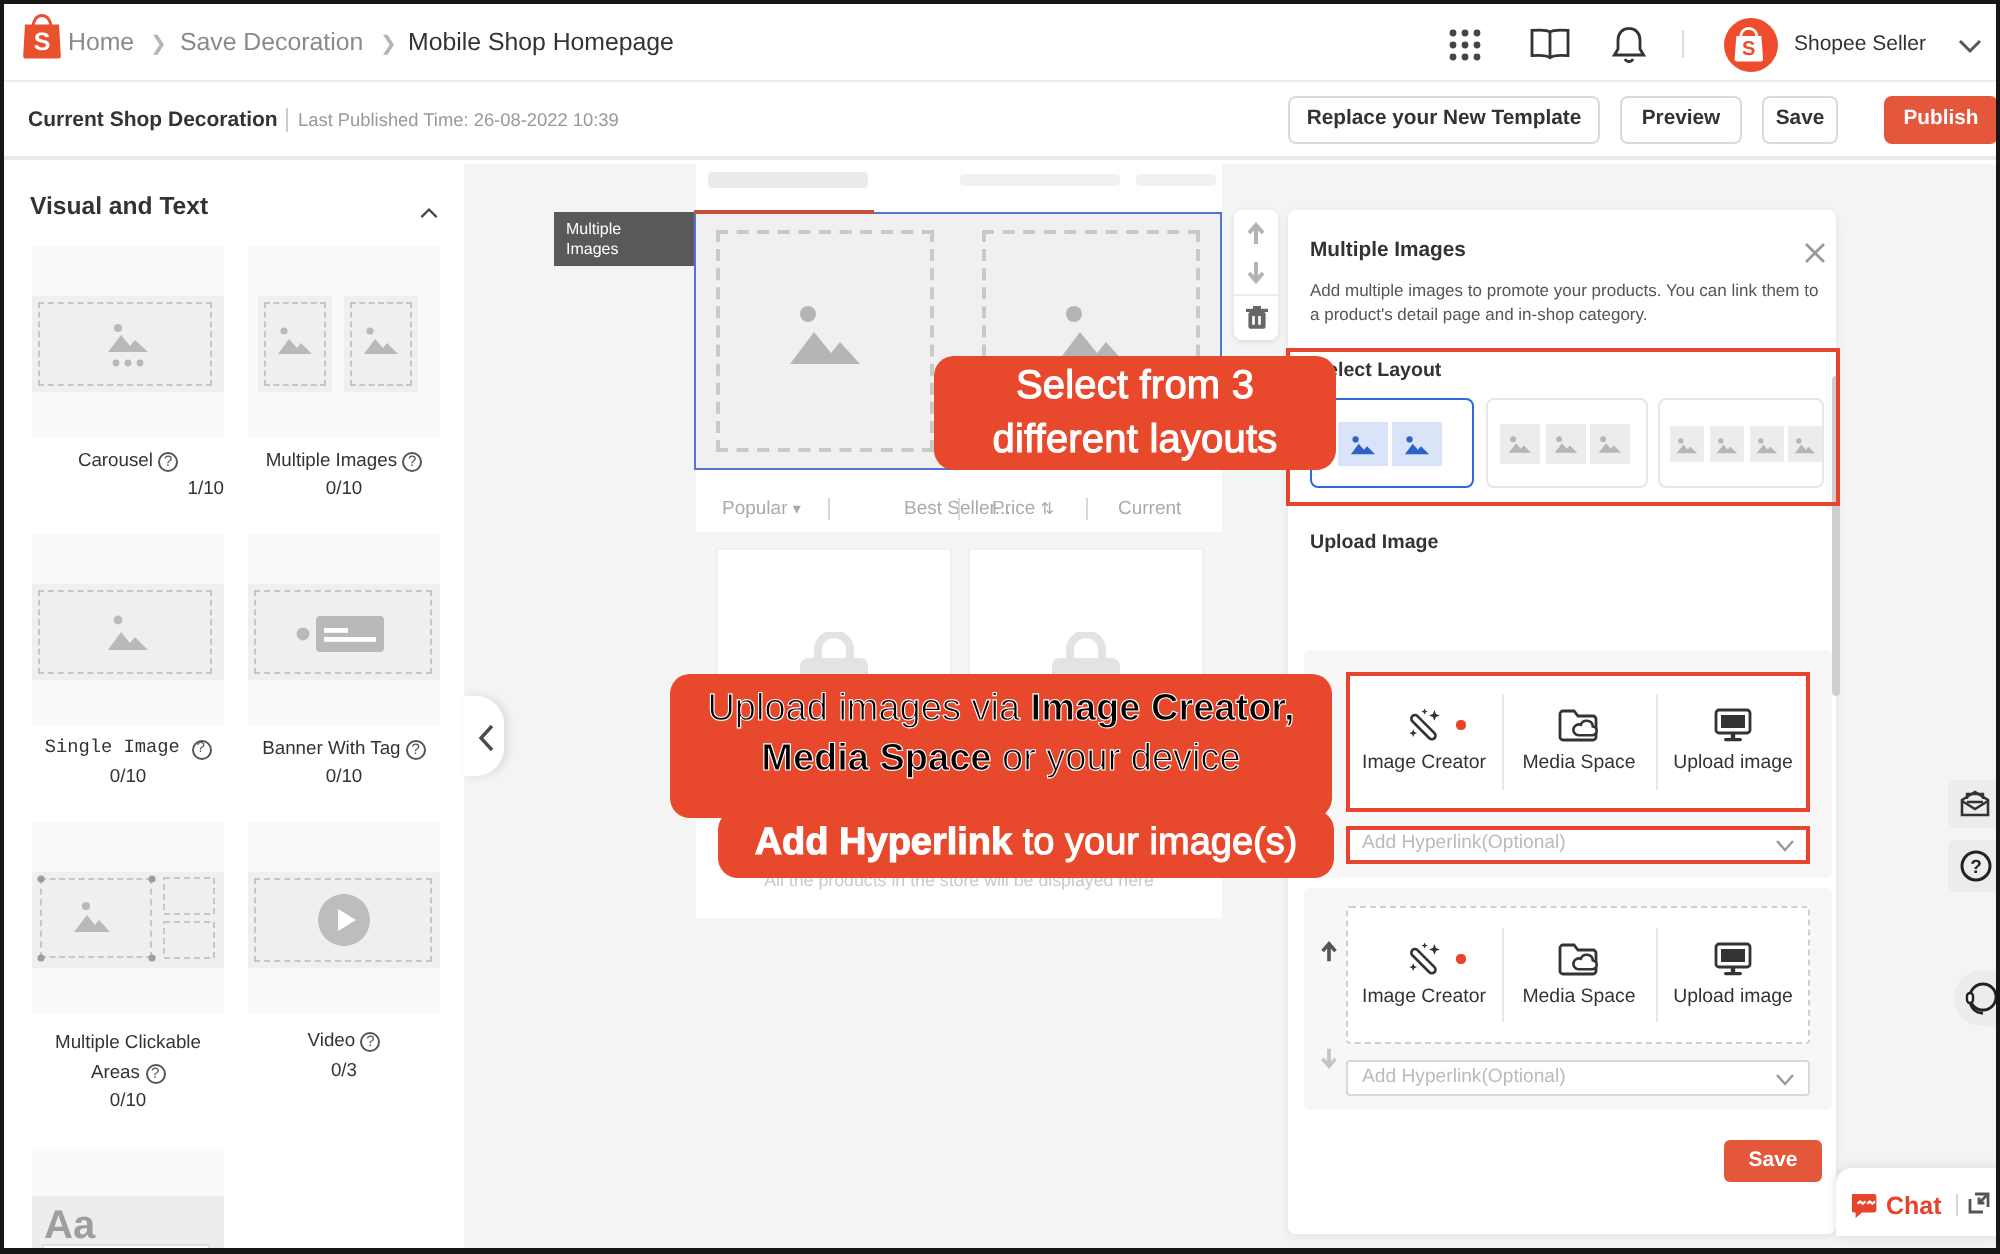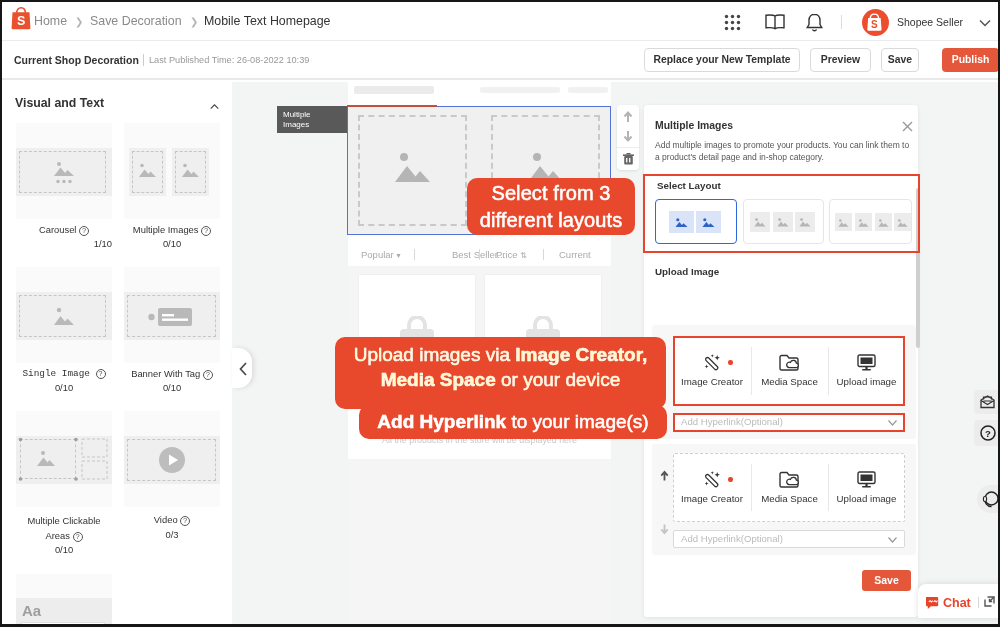--- a/index.html
+++ b/index.html
@@ -17,21 +17,21 @@
   <div class="abs" style="left:0;top:0;width:996px;height:39px;background:#fff;border-bottom:1px solid #ebebeb;"></div>
   <svg class="abs" style="left:9px;top:5px;" width="20" height="23" viewBox="0 0 20 23">
     <path d="M5.6 6.5 C5.6 3.0 7.5 0.8 10 0.8 C12.5 0.8 14.4 3.0 14.4 6.5" fill="none" stroke="#e8502e" stroke-width="1.5"></path>
     <path d="M1.5 5.3 H18.5 L19.4 20.9 Q19.5 22.3 18 22.3 H2 Q0.5 22.3 0.6 20.9 Z" fill="#e8502e"></path>
     <text x="10.1" y="18.2" font-size="12.5" font-weight="bold" fill="#fff" text-anchor="middle" font-family="Liberation Sans">S</text>
   </svg>
   <div class="abs" style="left:32px;top:12px;font-size:12.4px;color:#8a8a8a;">Home</div>
   <div class="abs" style="left:73px;top:14px;font-size:10px;color:#b5b5b5;">❯</div>
   <div class="abs" style="left:88px;top:12px;font-size:12.4px;color:#8a8a8a;">Save Decoration</div>
   <div class="abs" style="left:188px;top:14px;font-size:10px;color:#b5b5b5;">❯</div>
-  <div class="abs" style="left:202px;top:12px;font-size:12.4px;color:#333;">Mobile Text Homepage</div>
+  <div class="abs" style="left:202px;top:12px;font-size:12.4px;color:#333;">Mobile Shop Homepage</div>
 
   <svg class="abs" style="left:722px;top:12px;" width="17" height="17" viewBox="0 0 17 17">
     <g fill="#454545">
       <circle cx="2.5" cy="2.5" r="1.7"></circle>
         <circle cx="8.5" cy="2.5" r="1.7"></circle>
         <circle cx="14.5" cy="2.5" r="1.7"></circle>
       <circle cx="2.5" cy="8.5" r="1.7"></circle>
         <circle cx="8.5" cy="8.5" r="1.7"></circle>
         <circle cx="14.5" cy="8.5" r="1.7"></circle>
       <circle cx="2.5" cy="14.5" r="1.7"></circle>
@@ -141,21 +141,21 @@
   <div class="abs" style="left:122px;top:409px;width:96px;height:96px;background:#fafafa;"></div>
   <div class="abs" style="left:122px;top:434px;width:96px;height:48px;background:#efefef;"></div>
   <div class="abs" style="left:125px;top:437px;width:89px;height:42px;border:1px dashed #c6c6c6;"></div>
   <svg class="abs" style="left:156px;top:444px;" width="28" height="28" viewBox="0 0 28 28">
     <circle cx="14" cy="14" r="13" fill="#bdbdbd"></circle>
     <path d="M11 8.5 L20 14 L11 19.5 Z" fill="#fff"></path>
   </svg>
 
   <div class="abs" style="left:14px;top:572px;width:96px;height:52px;background:#fafafa;"></div>
   <div class="abs" style="left:14px;top:596px;width:96px;height:28px;background:#ededed;"></div>
-  <div class="abs" style="left:20px;top:600px;font-size:15px;font-weight:bold;color:#9e9e9e;">Aa</div>
+  <div class="abs" style="left:20px;top:600px;font-size:20px;font-weight:bold;color:#9e9e9e;">Aa</div>
   <div class="abs" style="left:19px;top:620px;width:84px;height:4px;background:#fff;border:1px solid #e0e0e0;border-bottom:none;"></div>
 
   <div class="abs" style="left:14px;top:222px;width:96px;text-align:center;font-size:9.4px;color:#333;">Carousel <span class="q">?</span></div>
   <div class="abs" style="left:14px;top:236px;width:96px;text-align:right;font-size:9.4px;color:#333;">1/10</div>
   <div class="abs" style="left:122px;top:222px;width:96px;text-align:center;font-size:9.4px;color:#333;">Multiple Images <span class="q">?</span></div>
   <div class="abs" style="left:122px;top:236px;width:96px;text-align:center;font-size:9.4px;color:#333;">0/10</div>
   <div class="abs" style="left:14px;top:366px;width:96px;text-align:center;font-size:9.4px;color:#333;font-family:Liberation Mono, monospace;">Single Image <span class="q">?</span></div>
   <div class="abs" style="left:14px;top:380px;width:96px;text-align:center;font-size:9.4px;color:#333;">0/10</div>
   <div class="abs" style="left:122px;top:366px;width:96px;text-align:center;font-size:9.4px;color:#333;white-space:nowrap;">Banner With Tag <span class="q">?</span></div>
   <div class="abs" style="left:122px;top:380px;width:96px;text-align:center;font-size:9.4px;color:#333;">0/10</div>
@@ -359,22 +359,22 @@
   </svg>
   <div class="abs" style="left:749px;top:491px;width:77px;text-align:center;font-size:9.7px;color:#333;">Media Space</div>
   <svg class="abs" style="left:855px;top:469px;" width="19" height="17" viewBox="0 0 19 17">
     <rect x="1" y="1" width="17" height="11.5" rx="1.5" fill="none" stroke="#333" stroke-width="1.4"></rect>
     <rect x="3.5" y="3.5" width="12" height="6.5" fill="#333"></rect>
     <rect x="8.4" y="12.5" width="2.2" height="2.5" fill="#333"></rect>
     <rect x="5" y="15" width="9" height="1.6" rx="0.8" fill="#333"></rect>
   </svg>
   <div class="abs" style="left:826px;top:491px;width:77px;text-align:center;font-size:9.7px;color:#333;">Upload image</div>
 
-  <div class="abs" style="left:465px;top:176px;width:168px;height:57px;background:#e8492c;border-radius:10px;color:#fff;text-align:center;font-size:20px;letter-spacing:0.1px;line-height:27px;padding-top:2px;-webkit-text-stroke:0.55px #fff;">Select from 3<br>different layouts</div>
-  <div class="abs" style="left:333px;top:335px;width:331px;height:72px;background:#e8492c;border-radius:10px;color:#fef9c3;text-align:center;font-size:19px;line-height:25px;padding-top:5px;-webkit-text-stroke:0.55px #fff;">Upload images via <b>Image Creator,</b><br><b>Media Space</b> or your device</div>
+  <div class="abs" style="left:465px;top:176px;width:201px;height:57px;background:#e8492c;border-radius:10px;color:#fff;text-align:center;font-size:20px;letter-spacing:0.1px;line-height:27px;padding-top:2px;-webkit-text-stroke:0.55px #fff;">Select from 3<br>different layouts</div>
+  <div class="abs" style="left:333px;top:335px;width:331px;height:72px;background:#e8492c;border-radius:10px;color:#000000;text-align:center;font-size:19px;line-height:25px;padding-top:5px;-webkit-text-stroke:0.55px #fff;">Upload images via <b>Image Creator,</b><br><b>Media Space</b> or your device</div>
   <div class="abs" style="left:357px;top:403px;width:308px;height:34px;background:#e8492c;border-radius:10px;color:#fff;text-align:center;font-size:19px;line-height:33px;-webkit-text-stroke:0.55px #fff;"><b>Add Hyperlink</b> to your image(s)</div>
 
   <div class="abs" style="left:972px;top:388px;width:26px;height:24px;background:#ececec;border-radius:4px 0 0 4px;"></div>
   <svg class="abs" style="left:978px;top:393px;" width="15" height="14" viewBox="0 0 15 14">
     <path d="M1 5 L7.5 1 L14 5 V12.5 H1 Z" fill="none" stroke="#333" stroke-width="1.3"></path>
     <path d="M3.5 4.5 V2 H11.5 V4.5 M3.5 6 H11.5 M1 5.5 L7.5 9.5 L14 5.5" fill="none" stroke="#333" stroke-width="1.2"></path>
   </svg>
   <div class="abs" style="left:972px;top:418px;width:26px;height:26px;background:#ececec;border-radius:4px 0 0 4px;"></div>
   <svg class="abs" style="left:978px;top:423px;" width="16" height="16" viewBox="0 0 16 16">
     <circle cx="8" cy="8" r="7" fill="none" stroke="#222" stroke-width="1.5"></circle>

